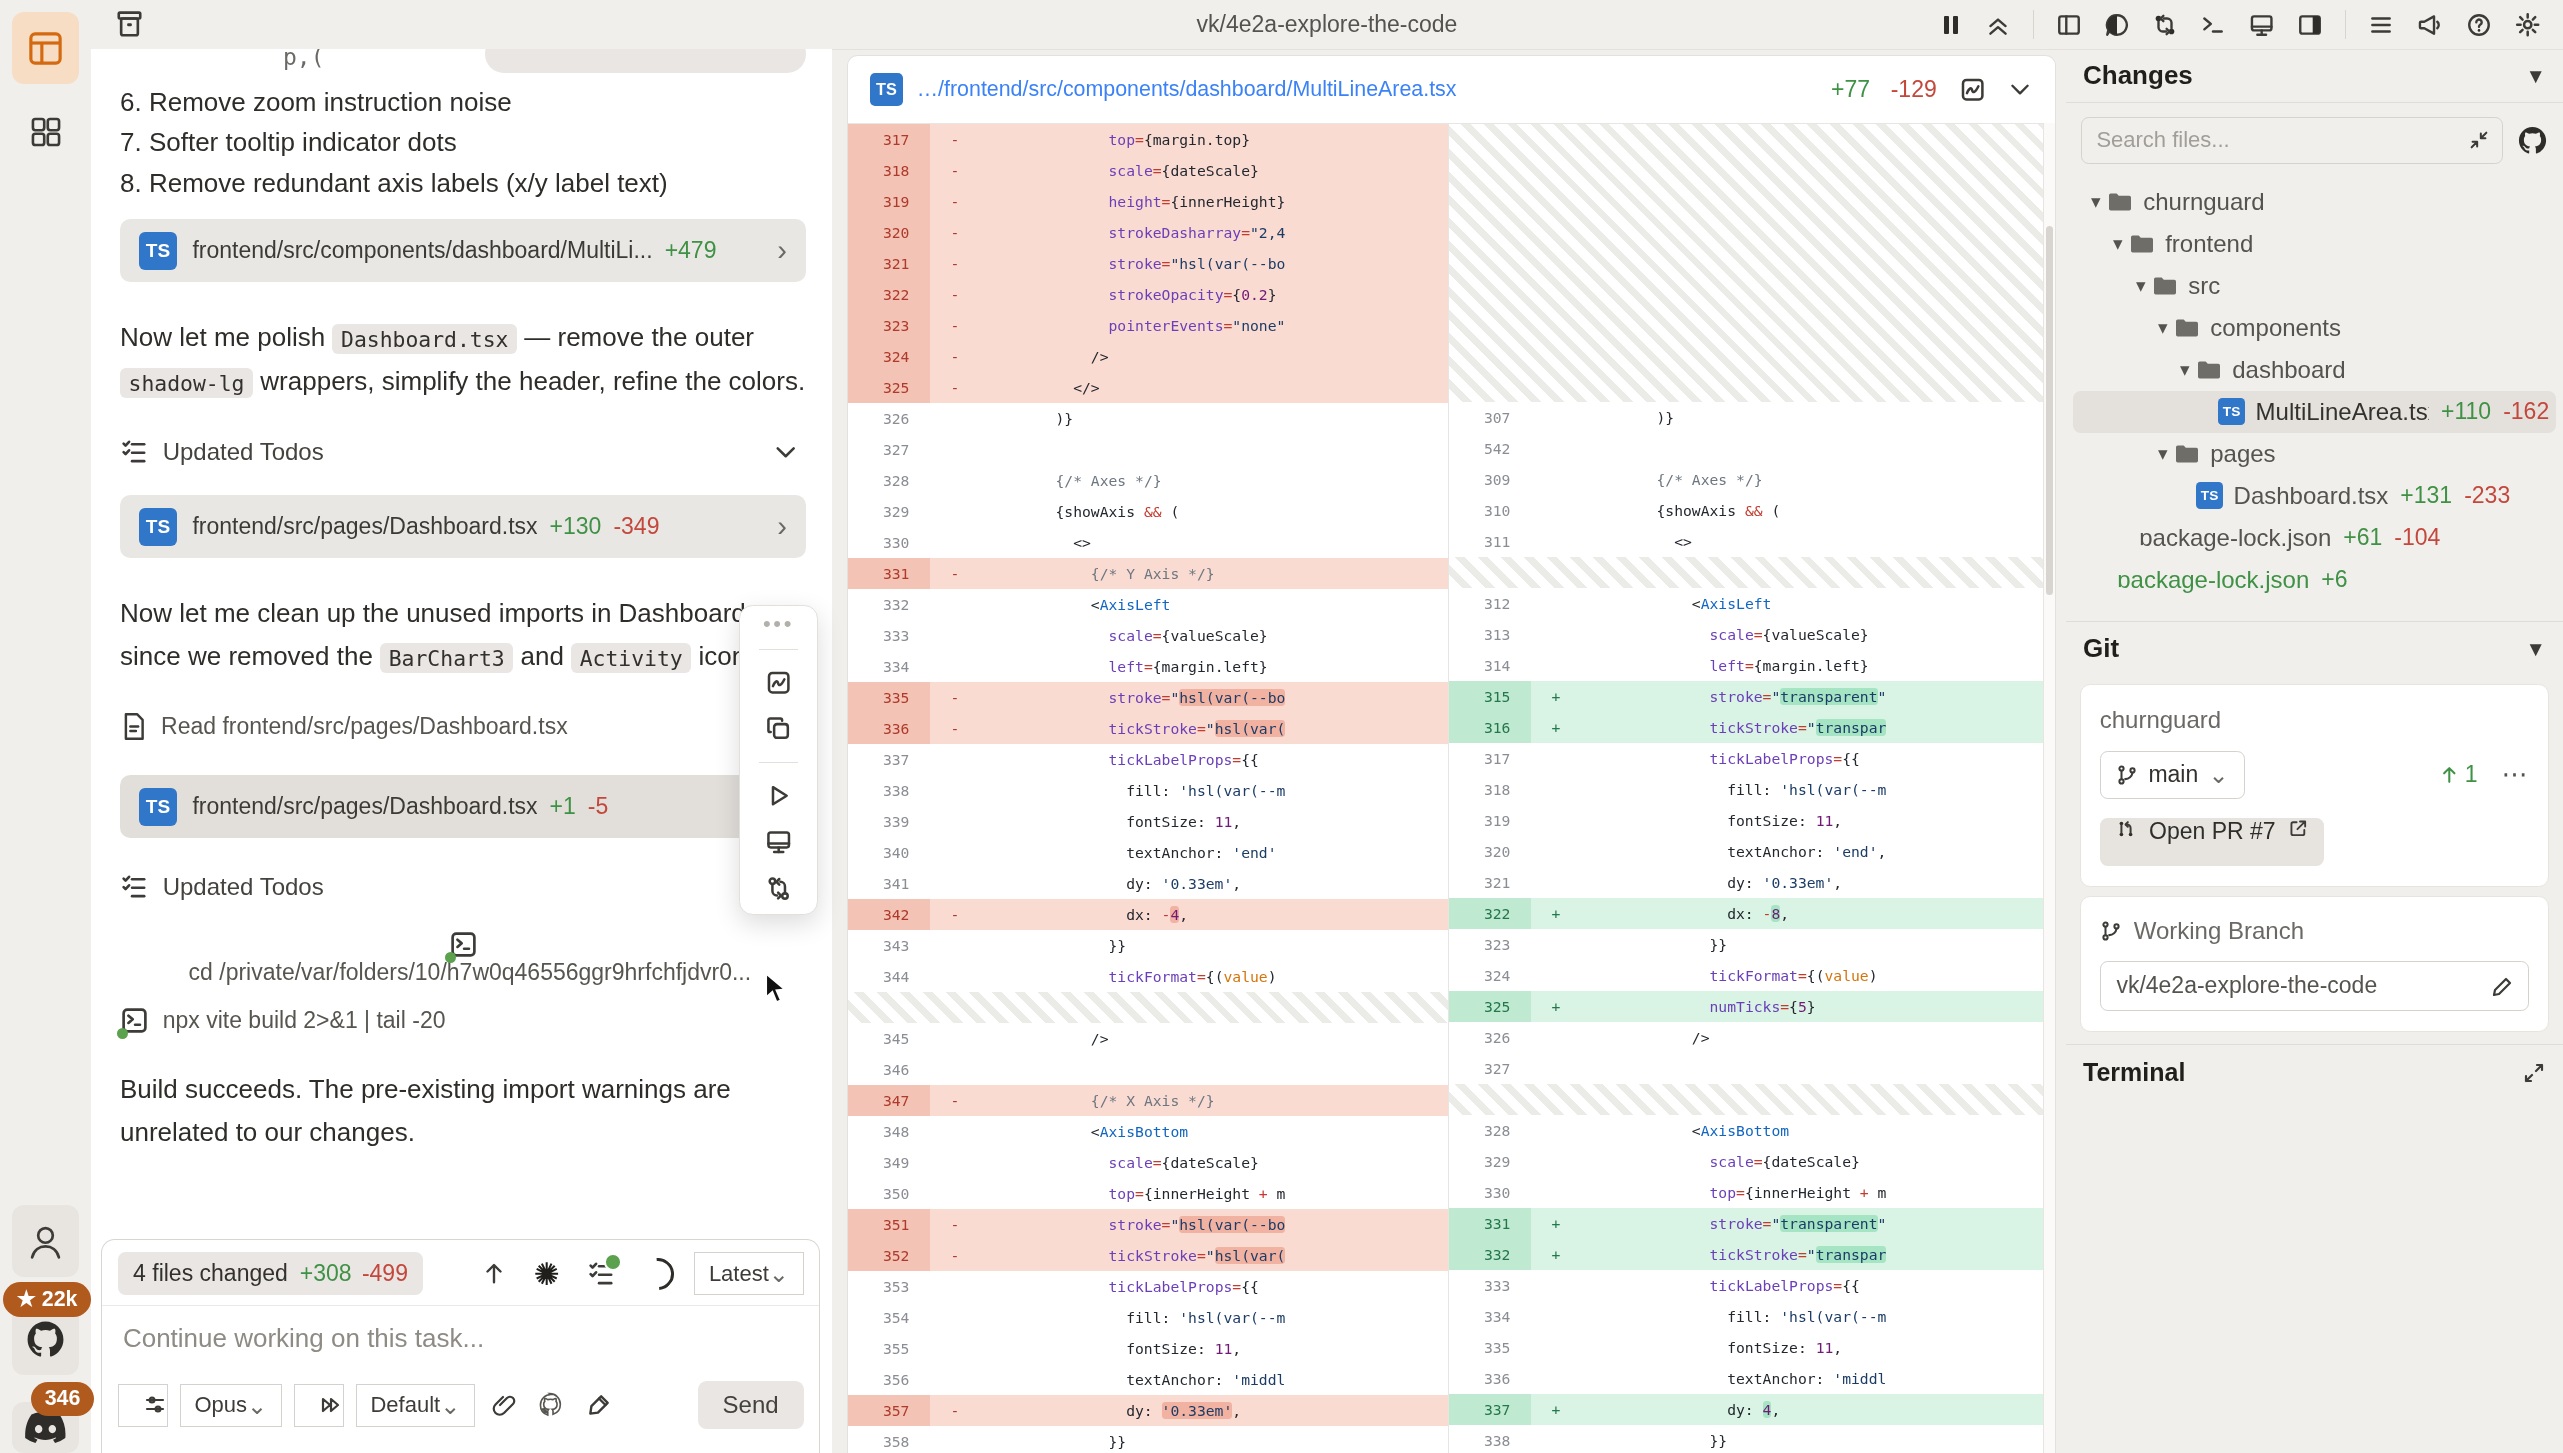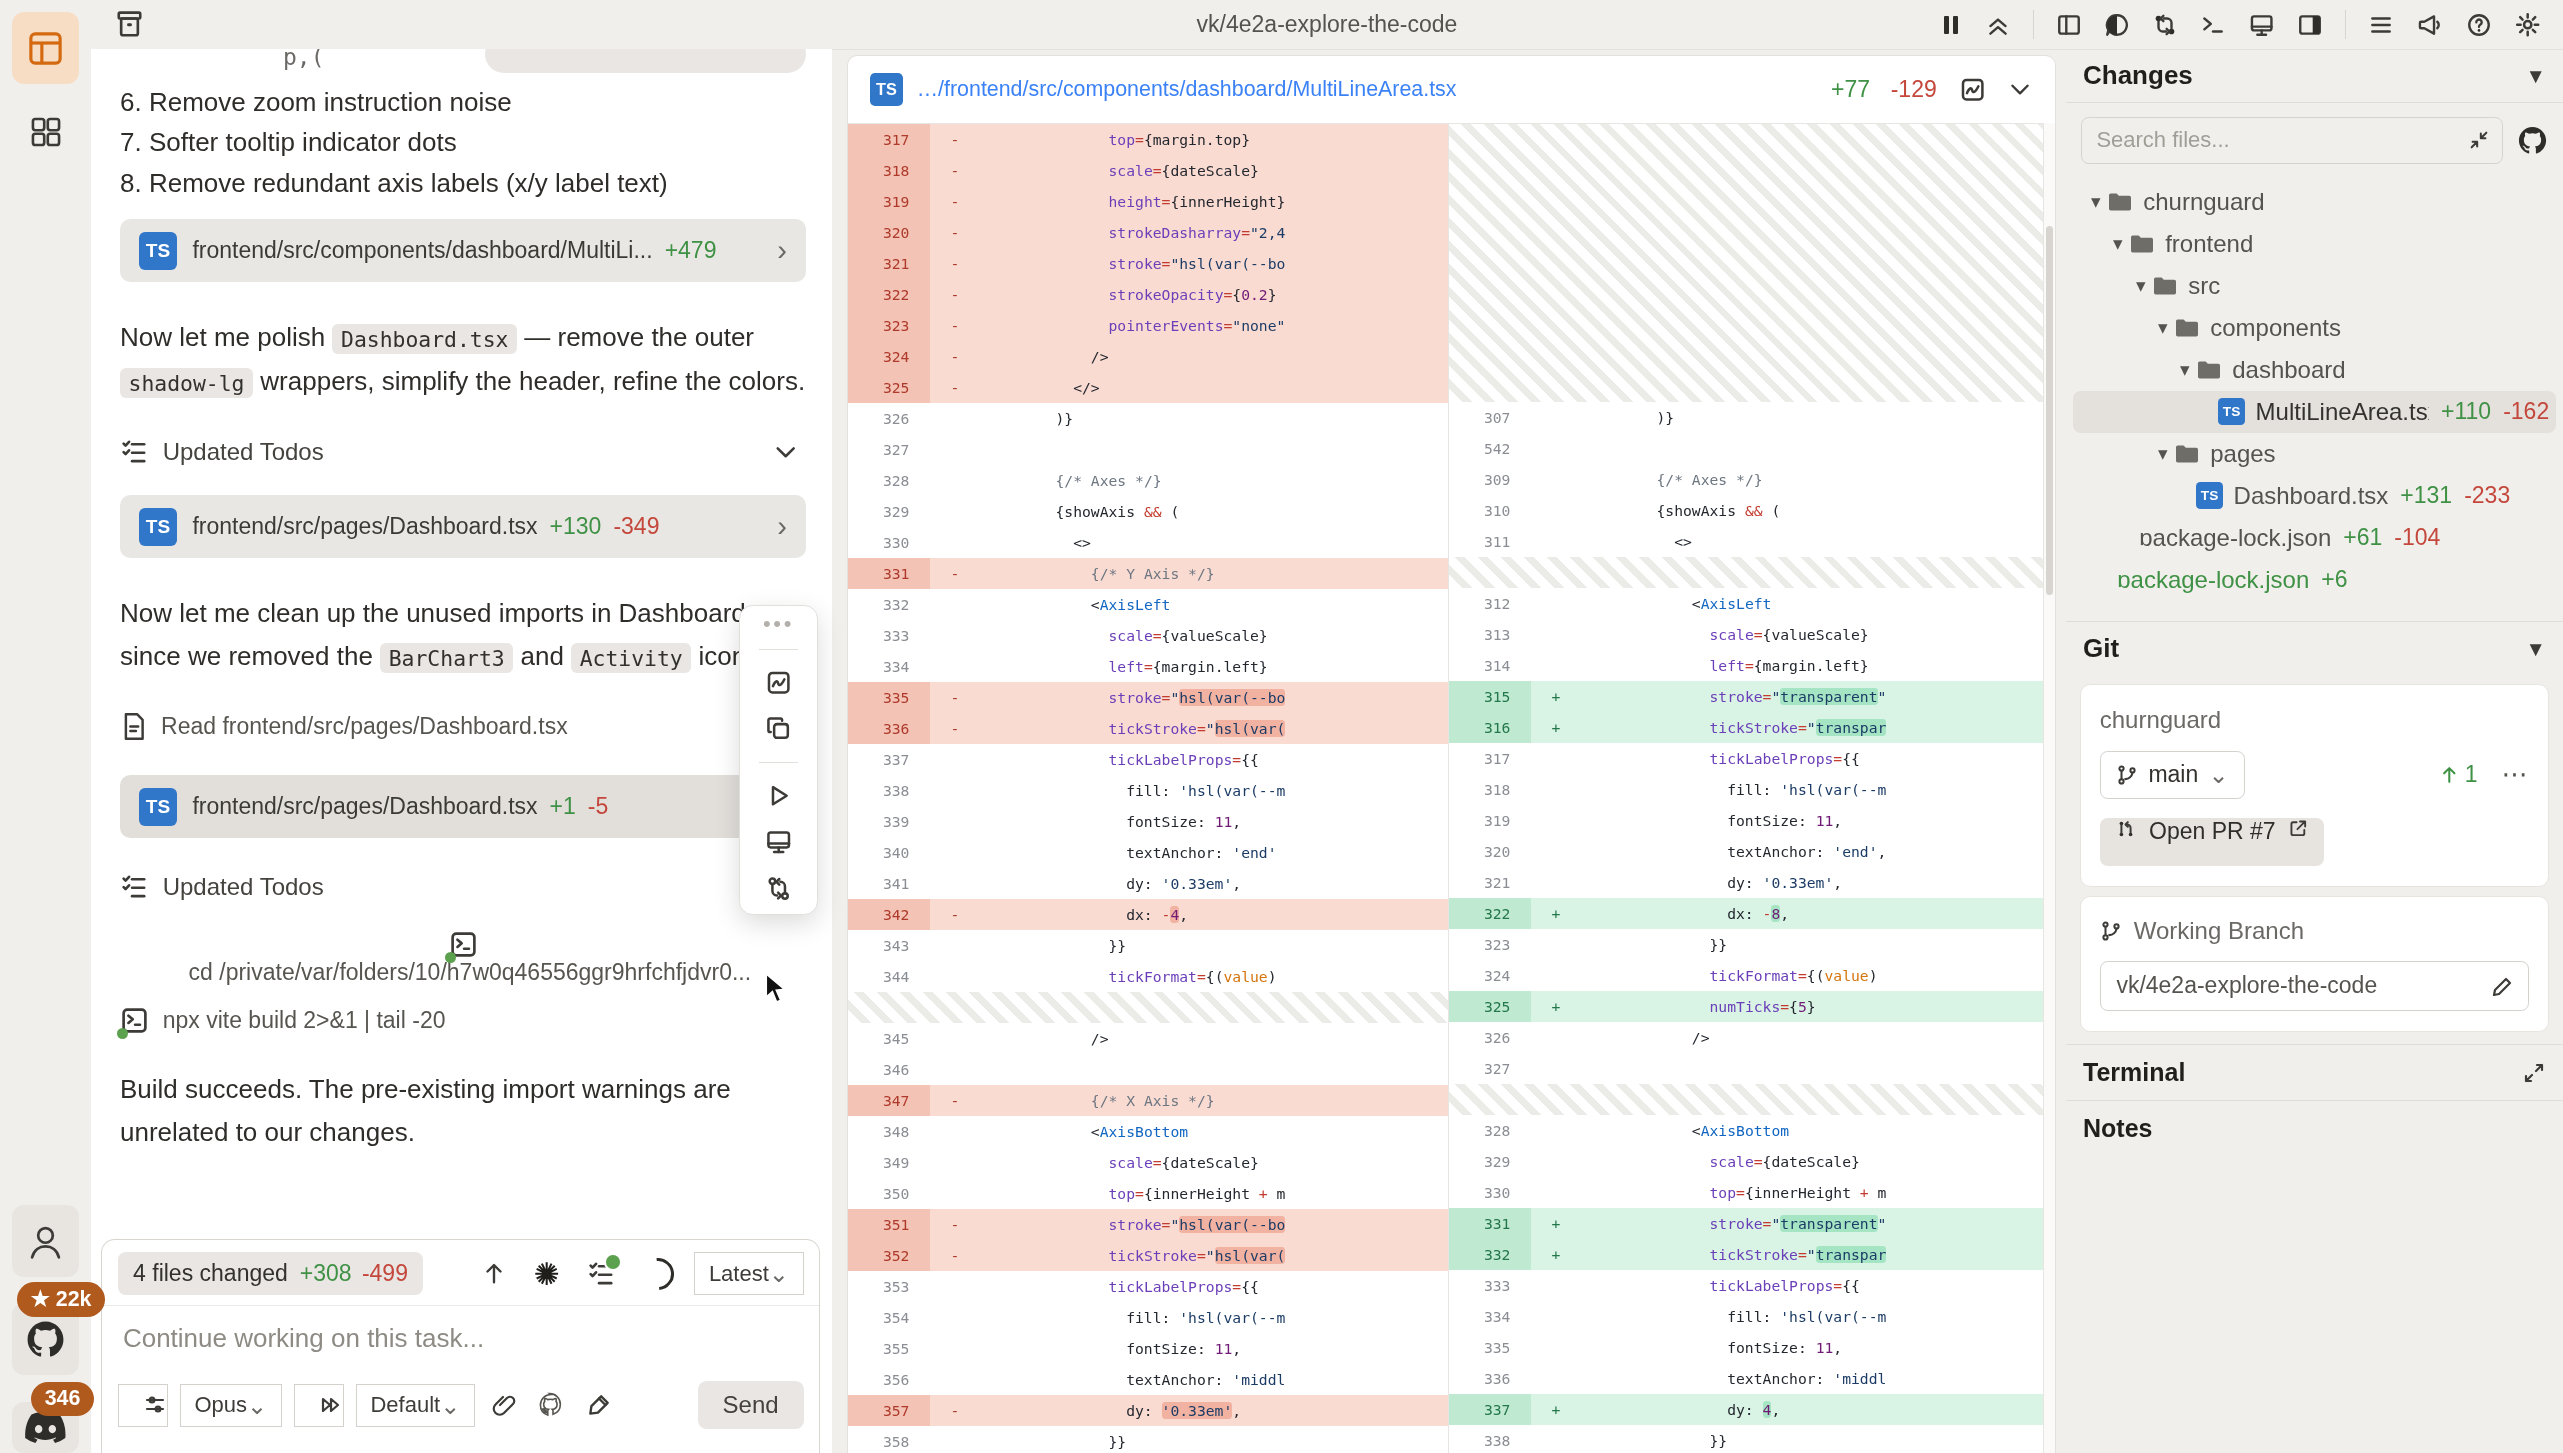--- a/index.html
+++ b/index.html
@@ -153,21 +153,21 @@
     </svg>
   </div>
 
   <div class="railbtn gray" style="top:1205px;">
     <svg width="39" height="39" viewBox="0 0 32 32">
       <circle cx="16" cy="11" r="6" class="ico" stroke-width="2.6"></circle>
       <path d="M5 29c1.6-6 6-9 11-9s9.4 3 11 9" class="ico" stroke-width="2.6"></path>
     </svg>
   </div>
 
-  <span class="badge" style="left:17px;top:1282px;">★ 22k</span>
+  <span class="badge" style="left:3px;top:1282px;">★ 22k</span>
   <div class="railbtn gray" style="top:1303px;">
     <svg width="41" height="41" viewBox="0 0 32 32">
       <path fill="#2e2d2a" d="M16 2C8.3 2 2 8.3 2 16c0 6.2 4 11.4 9.6 13.3.7.1 1-.3 1-.7v-2.4c-3.9.8-4.7-1.9-4.7-1.9-.6-1.6-1.6-2-1.6-2-1.3-.9.1-.9.1-.9 1.4.1 2.1 1.4 2.1 1.4 1.3 2.1 3.3 1.5 4.1 1.2.1-.9.5-1.5.9-1.9-3.1-.4-6.4-1.6-6.4-6.9 0-1.5.5-2.8 1.4-3.8-.1-.4-.6-1.8.1-3.7 0 0 1.2-.4 3.9 1.4 1.1-.3 2.3-.5 3.5-.5s2.4.2 3.5.5c2.7-1.8 3.9-1.4 3.9-1.4.7 1.9.2 3.3.1 3.7.9 1 1.4 2.3 1.4 3.8 0 5.4-3.3 6.5-6.4 6.9.5.4 1 1.3 1 2.6v3.9c0 .4.3.8 1 .7C26 27.4 30 22.2 30 16c0-7.7-6.3-14-14-14z"></path>
     </svg>
   </div>
 
   <span class="badge" style="left:31px;top:1382px;">346</span>
   <div class="railbtn gray" style="top:1402px;height:51px;">
     <svg width="41" height="41" viewBox="0 0 24 24">
       <path fill="#2e2d2a" d="M20.3 4.4a19.8 19.8 0 0 0-4.9-1.5l-.6 1.2a18.3 18.3 0 0 0-5.5 0l-.6-1.2a19.7 19.7 0 0 0-4.9 1.5C.5 9 0 13.6.1 18.1a19.9 19.9 0 0 0 6 3l1.2-2a13 13 0 0 1-1.9-.9l.4-.3c3.9 1.8 8.2 1.8 12.1 0l.4.3c-.6.4-1.2.7-1.9.9l1.2 2a19.8 19.8 0 0 0 6-3c.5-5.2-.8-9.7-3.3-13.7zM8 15.3c-1.2 0-2.2-1.1-2.2-2.4S6.8 10.5 8 10.5s2.2 1.1 2.2 2.4-1 2.4-2.2 2.4zm8 0c-1.2 0-2.2-1.1-2.2-2.4s1-2.4 2.2-2.4 2.2 1.1 2.2 2.4-1 2.4-2.2 2.4z"></path>
@@ -1023,17 +1023,14 @@
   </div>
 
   <div class="sech">
     <span class="t">Terminal</span>
     <span class="right">
       <svg width="24" height="24" viewBox="0 0 24 24">
         <path d="M14 10l6-6M20 9V4h-5M10 14l-6 6M4 15v5h5" class="ico" stroke-width="2"></path>
       </svg>
     </span>
   </div>
-  <div class="sech" style="margin-top:0;">
-    <span class="t">Notes</span>
-  </div>
 </div>
 
 
 </body></html>

